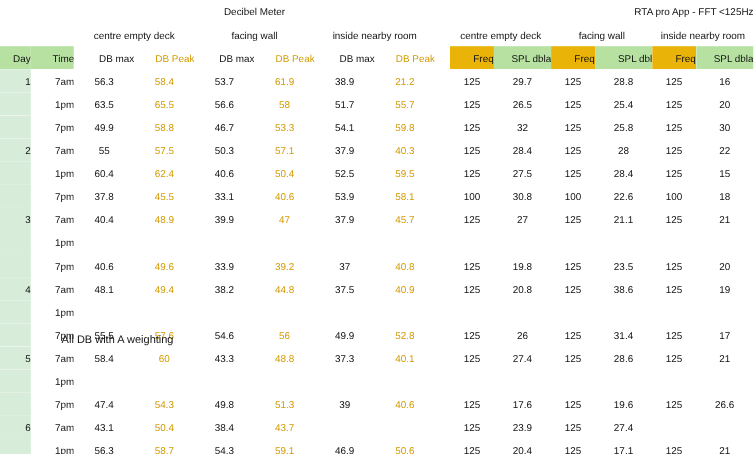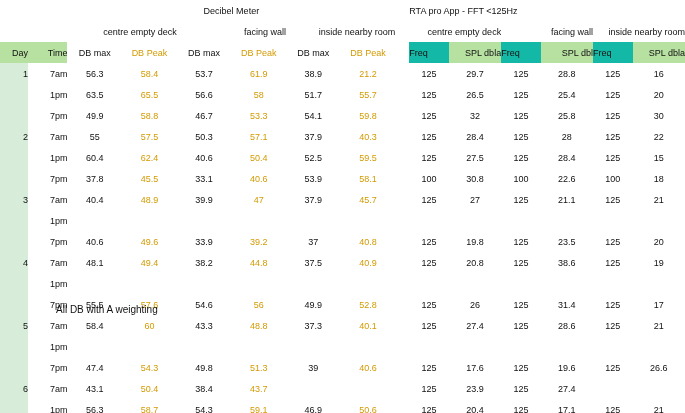--- a/index.html
+++ b/index.html
@@ -44,38 +44,38 @@
   col.c-freq     { width: 34px; }
   col.c-spl      { width: 45px; }
 
   .title-deci {
     text-align: center;
     font-size: 9.5px;
     color: #111;
     padding-bottom: 2px;
   }
   .title-rta {
-    text-align: left;
+    text-align: right;
     font-size: 9.5px;
     color: #111;
     padding-bottom: 2px;
   }
   .grp-hdr {
-    text-align: right;
-    font-size: 9px;
-    color: #111;
-  }
-  .sub-hdr {
     text-align: center;
     font-size: 9px;
     color: #111;
   }
+  .sub-hdr {
+    text-align: right;
+    font-size: 9px;
+    color: #111;
+  }
   .hdr-red {
-    background: #14b8a6;
-    text-align: left;
+    background: #eab308;
+    text-align: right;
   }
   .hdr-green {
     background: #b7e1a1;
     text-align: right;
   }
   .cell-num {
     text-align: center;
   }
   .cell-day {
     background: #d7ecd9;

